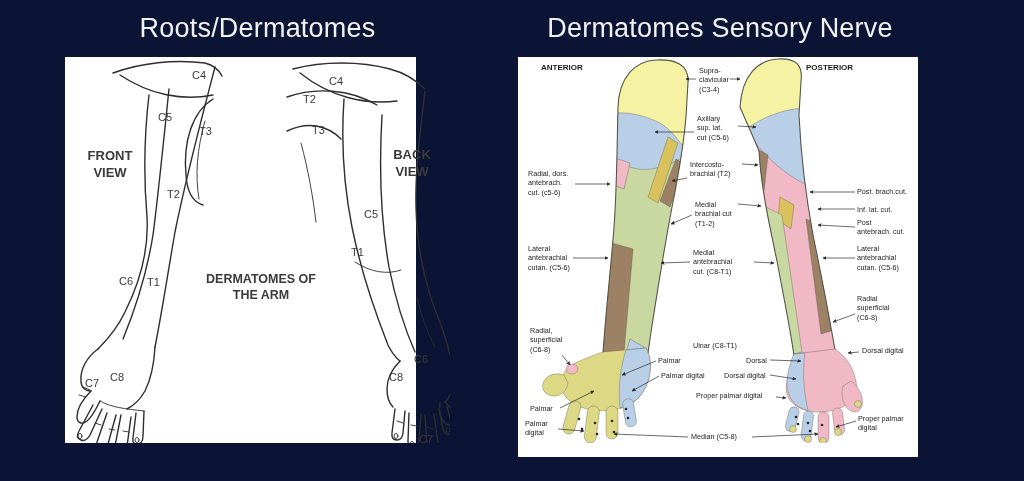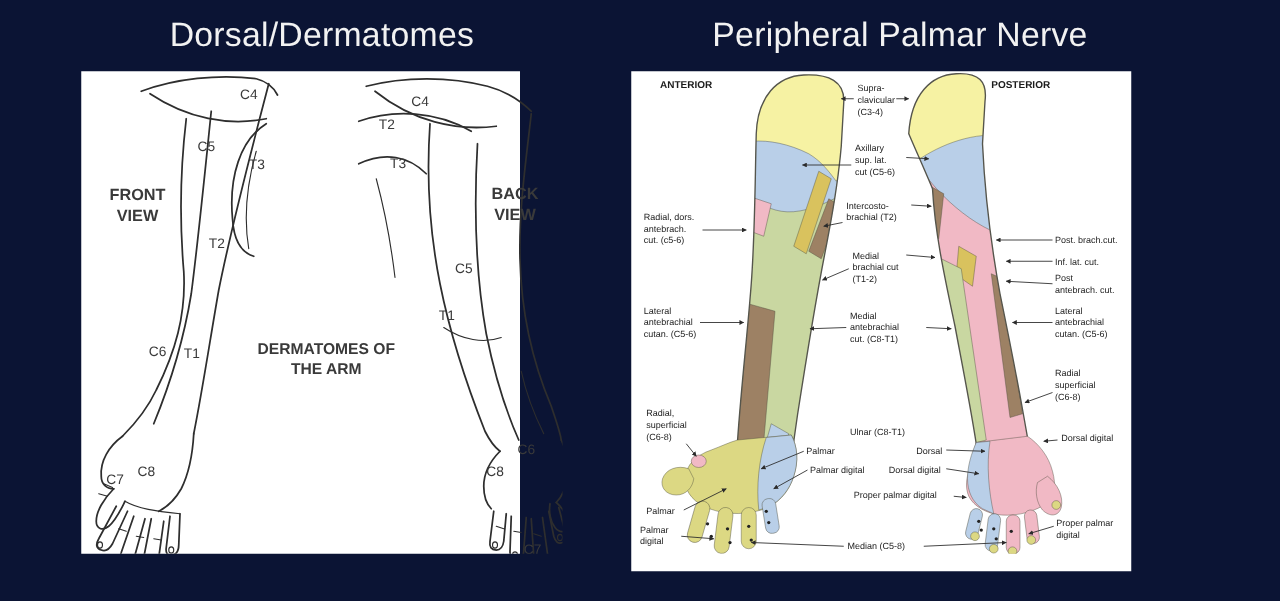--- a/index.html
+++ b/index.html
@@ -9,41 +9,41 @@
   }
   html,body{margin:0;padding:0;}
   body{font-family:"Liberation Sans", sans-serif; background:#000;}
   .slide{position:relative;width:1024px;height:481px;background:var(--background);overflow:hidden;}
   .title{position:absolute;top:13px;height:38px;color:var(--title-text);
          font-size:27px;font-weight:400;text-align:center;letter-spacing:.2px;}
   .title-left{left:65px;width:385px;}
   .title-right{left:500px;width:440px;}
   .panel{position:absolute;top:57px;background:var(--panel-bg);}
   .panel-left{left:65px;width:351px;height:386px;}
-  .panel-right{left:505px;width:400px;height:400px;}
+  .panel-right{left:518px;width:400px;height:400px;}
   svg{display:block;}
   .lk{stroke:var(--line-art);stroke-width:1.4;fill:none;stroke-linecap:round;stroke-linejoin:round;}
   .lkt{stroke:var(--line-art);stroke-width:.9;fill:none;stroke-linecap:round;}
   .lp-label{fill:#3a3a3a;}
   .rp-label{fill:var(--label-text);}
   .fy{fill:var(--region-yellow);} .fb{fill:var(--region-blue);} .fp{fill:var(--region-pink);}
   .fg{fill:var(--region-green);} .fbr{fill:var(--region-brown);} .fk{fill:var(--region-khaki);}
   .fpa{fill:var(--region-palm);}
   .rs{stroke:rgba(75,75,60,.55);stroke-width:.6;}
   .sil{fill:none;stroke:#55554c;stroke-width:1.1;stroke-linejoin:round;}
   .al{stroke:#2b2b2b;stroke-width:.7;fill:none;}
   .dot{fill:#222;}
 </style>
 </head>
 <body>
 
 <div class="slide">
 
-  <div class="title title-left">Dorsal/Dermatomes</div>
-  <div class="title title-right">Peripheral Palmar Nerve</div>
+  <div class="title title-left">Roots/Dermatomes</div>
+  <div class="title title-right">Dermatomes Sensory Nerve</div>
 
   <div class="panel panel-left">
     <svg viewBox="0 0 385 386" width="385" height="386">
       <g>
         <path class="lk" d="M 48,16 C 75,6 110,2 140,6 C 148,8 154,13 157,19"></path>
         <path class="lk" d="M 55,18 C 85,38 118,44 148,38"></path>
         <path class="lk" d="M 150,10 C 137,60 121,120 110,175 C 103,215 97,255 90,290"></path>
         <path class="lk" d="M 84,38 C 79,80 79,125 82,160 C 84,195 75,225 60,255 C 52,272 42,283 33,292"></path>
         <path class="lk" d="M 104,32 C 98,90 93,140 88,178 C 82,215 72,248 58,282"></path>
         <path class="lk" d="M 148,42 C 127,55 118,85 121,118 C 122,135 128,145 138,148"></path>

